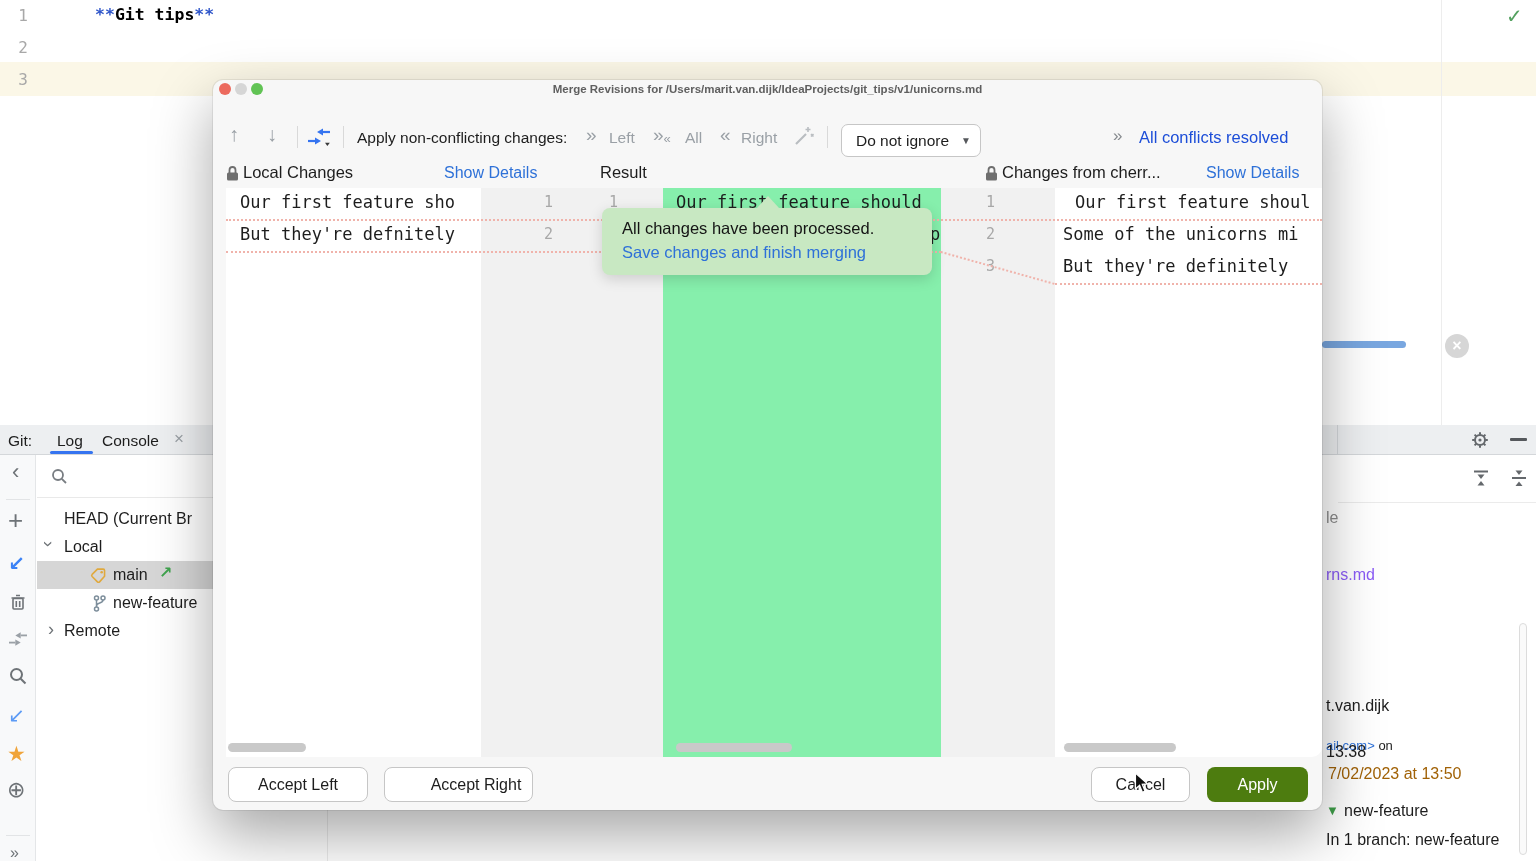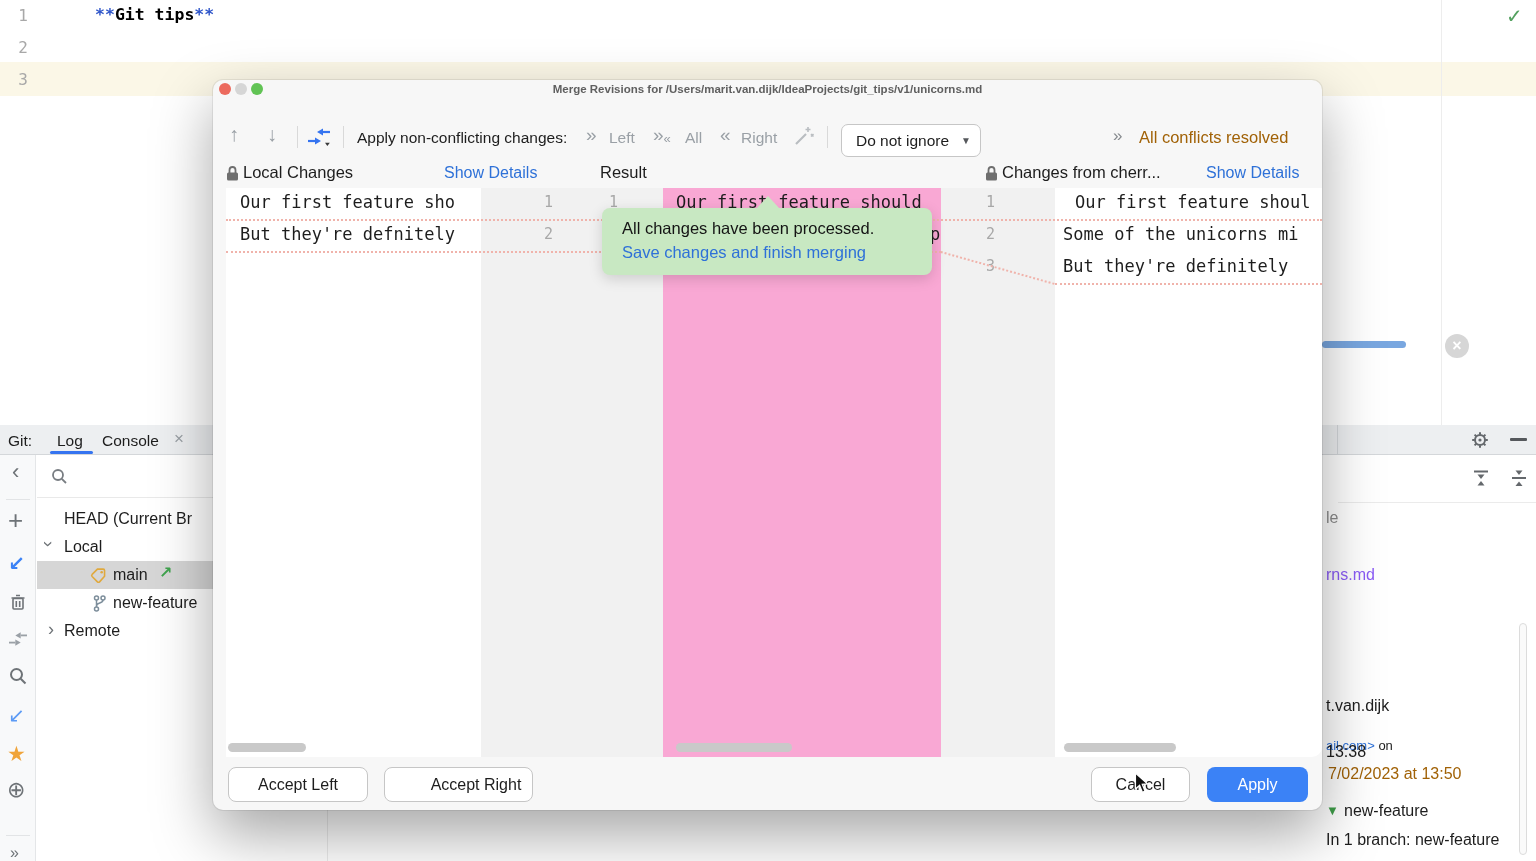--- a/index.html
+++ b/index.html
@@ -203,21 +203,21 @@
         <path d="M3 19 L13 9" stroke="#b9bdc1" stroke-width="2.2"></path>
         <path d="M15 2 v5 M12.5 4.5 h5 M18 9 l2.5 2.5 M20.5 9 L18 11.5" stroke="#b9bdc1" stroke-width="1.6"></path>
       </svg>
     </span>
     <div class="abs sep-v" style="left:614px;top:46px;height:22px;"></div>
     <div class="abs btn" style="left:628px;top:44px;width:140px;height:33px;border-radius:7px;justify-content:flex-start;padding-left:14px;">
       <span style="font-size:15.5px;">Do not ignore</span>
       <span class="icon" style="font-size:10px;color:#55585c;margin-left:12px;">▼</span>
     </div>
     <span class="abs icon" style="left:900px;top:47px;font-size:17px;color:#85898d;">»</span>
-    <span class="abs" style="left:926px;top:48px;font-size:16.5px;color:#a16207;">All conflicts resolved</span>
+    <span class="abs" style="left:926px;top:48px;font-size:16.5px;color:#1d4ed8;">All conflicts resolved</span>
 
     <span class="abs icon" style="left:13px;top:85px;">
       <svg width="13" height="16" viewBox="0 0 13 16">
         <path d="M3.5 8 V5 a3 3 0 0 1 6 0 V8" stroke="#6e6e6e" stroke-width="1.8" fill="none"></path>
         <rect x="1" y="7.5" width="11" height="8" rx="1.5" fill="#6e6e6e"></rect>
       </svg>
     </span>
     <span class="abs" style="left:30px;top:83px;font-size:16.5px;">Local Changes</span>
     <span class="abs link" style="left:231px;top:84px;font-size:16px;">Show Details</span>
     <span class="abs" style="left:387px;top:83px;font-size:16.5px;">Result</span>
@@ -228,21 +228,21 @@
       </svg>
     </span>
     <span class="abs" style="left:789px;top:83px;font-size:16.5px;">Changes from cherr...</span>
     <span class="abs link" style="left:993px;top:84px;font-size:16px;">Show Details</span>
 
     <div class="abs" style="left:13px;top:108px;width:255px;height:569px;background:#fff;overflow:hidden;">
       <div class="abs mono" style="left:14px;top:4px;font-size:17px;white-space:pre;">Our first feature sho</div>
       <div class="abs mono" style="left:14px;top:36px;font-size:17px;white-space:pre;">But they're defnitely</div>
     </div>
     <div class="abs" style="left:268px;top:108px;width:182px;height:569px;background:#f1f1f1;"></div>
-    <div class="abs" style="left:450px;top:108px;width:278px;height:569px;background:#f9a8d4;overflow:hidden;">
+    <div class="abs" style="left:450px;top:108px;width:278px;height:569px;background:#86efac;overflow:hidden;">
       <div class="abs mono" style="left:13px;top:4px;font-size:17px;white-space:pre;">Our first feature should</div>
       <div class="abs mono" style="left:267px;top:36px;font-size:17px;">p</div>
     </div>
     <div class="abs" style="left:728px;top:108px;width:114px;height:569px;background:#f1f1f1;"></div>
     <div class="abs" style="left:842px;top:108px;width:267px;height:569px;background:#fff;overflow:hidden;border-radius:0 0 10px 0;">
       <div class="abs mono" style="left:8px;top:4px;font-size:17px;white-space:pre;margin-left:12px;">Our first feature shoul</div>
       <div class="abs mono" style="left:8px;top:36px;font-size:17px;white-space:pre;">Some of the unicorns mi</div>
       <div class="abs mono" style="left:8px;top:68px;font-size:17px;white-space:pre;">But they're definitely</div>
     </div>
 
@@ -270,21 +270,21 @@
 
     <div class="abs btn" style="left:15px;top:687px;width:140px;height:35px;">
       <span>Accept Left</span>
     </div>
     <div class="abs btn" style="left:171px;top:687px;width:149px;height:35px;padding-left:35px;">
       <span>Accept Right</span>
     </div>
     <div class="abs btn" style="left:878px;top:687px;width:99px;height:35px;">
       <span>Cancel</span>
     </div>
-    <div class="abs btn" style="left:994px;top:687px;width:101px;height:35px;background:#3b82f6;border:none;">
+    <div class="abs btn" style="left:994px;top:687px;width:101px;height:35px;background:#4d7c0f;border:none;">
       <span style="color:#fff;">Apply</span>
     </div>
   </div>
 
   <span class="abs icon" style="left:1133px;top:772px;z-index:50;">
     <svg width="18" height="22" viewBox="0 0 14 20">
       <path d="M1 1 L1 15.5 L4.8 12.2 L7.3 18.5 L9.8 17.4 L7.3 11.2 L12 10.8 Z" fill="#111" stroke="#fff" stroke-width="1.2"></path>
     </svg>
   </span>
 

